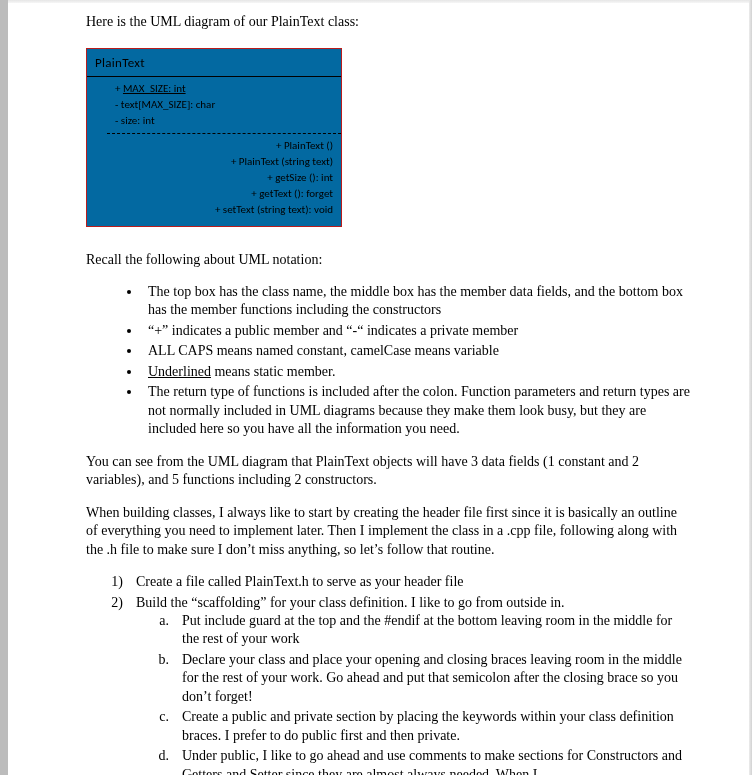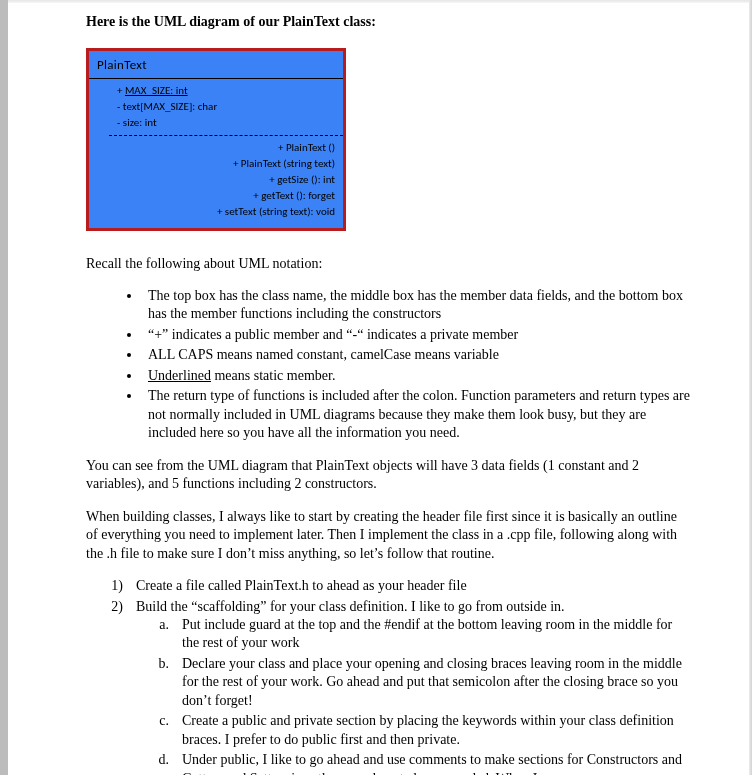--- a/index.html
+++ b/index.html
@@ -20,26 +20,25 @@
     }
     .page-inner {
       padding: 14px 60px 0 78px;
       box-sizing: border-box;
       min-height: 775px;
       position: relative;
     }
     .intro {
       font-size: 14px;
       margin: 0 0 18px 0;
-      font-weight: bold;
     }
     .uml-box {
-      border: 3px solid #b91c1c;
+      border: 1px solid #b91c1c;
       width: 254px;
-      background: #3b82f6;
+      background: #0369a1;
       margin-bottom: 24px;
       font-family: Calibri, Arial, sans-serif;
     }
     .uml-title {
       padding: 6px 8px 6px 8px;
       font-size: 13px;
       border-bottom: 1px solid #000;
       letter-spacing: 0.3px;
     }
     .uml-fields {
@@ -145,21 +144,21 @@
         <li>ALL CAPS means named constant, camelCase means variable</li>
         <li><span class="underlined">Underlined</span> means static member.</li>
         <li>The return type of functions is included after the colon.  Function parameters and return types are not normally included in UML diagrams because they make them look busy, but they are included here so you have all the information you need.</li>
       </ul>
 
     <p class="para">You can see from the UML diagram that PlainText objects will have 3 data fields (1 constant and 2 variables), and 5 functions including 2 constructors.</p>
 
     <p class="para">When building classes, I always like to start by creating the header file first since it is basically an outline of everything you need to implement later.  Then I implement the class in a .cpp file, following along with the .h file to make sure I don’t miss anything, so let’s follow that routine.</p>
 
     <ol class="numbered" id="steps">
-        <li>Create a file called PlainText.h to ahead as your header file</li>
+        <li>Create a file called PlainText.h to serve as your header file</li>
         <li>Build the “scaffolding” for your class definition. I like to go from outside in.<ol class="lettered">
             <li>Put include guard at the top and the #endif at the bottom leaving room in the middle for the rest of your work</li>
             <li>Declare your class and place your opening and closing braces leaving room in the middle for the rest of your work.  Go ahead and put that semicolon after the closing brace so you don’t forget!</li>
             <li>Create a public and private section by placing the keywords within your class definition braces. I prefer to do public first and then private.</li>
             <li>Under public, I like to go ahead and use comments to make sections for Constructors and Getters and Setter since they are almost always needed. When I</li>
           </ol></li>
       </ol>
 
   </div>
 </div>

